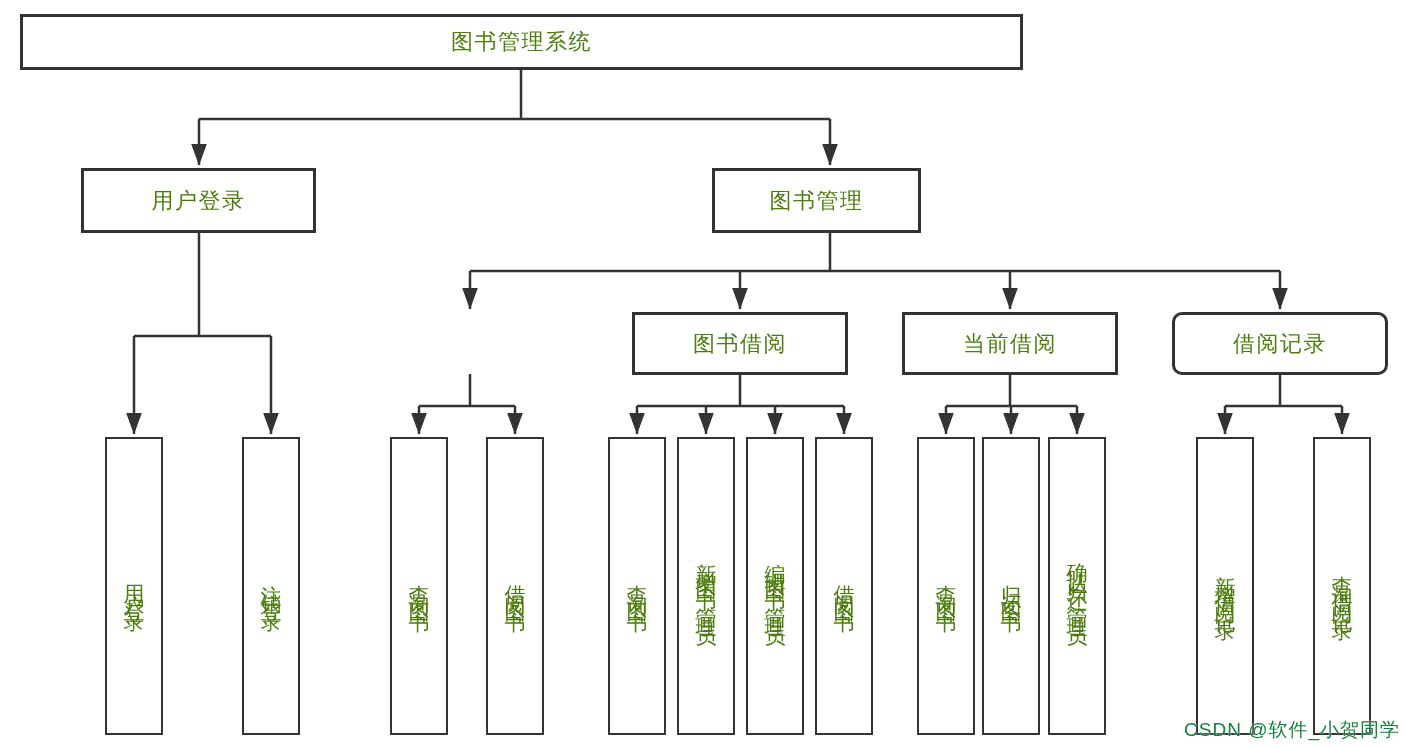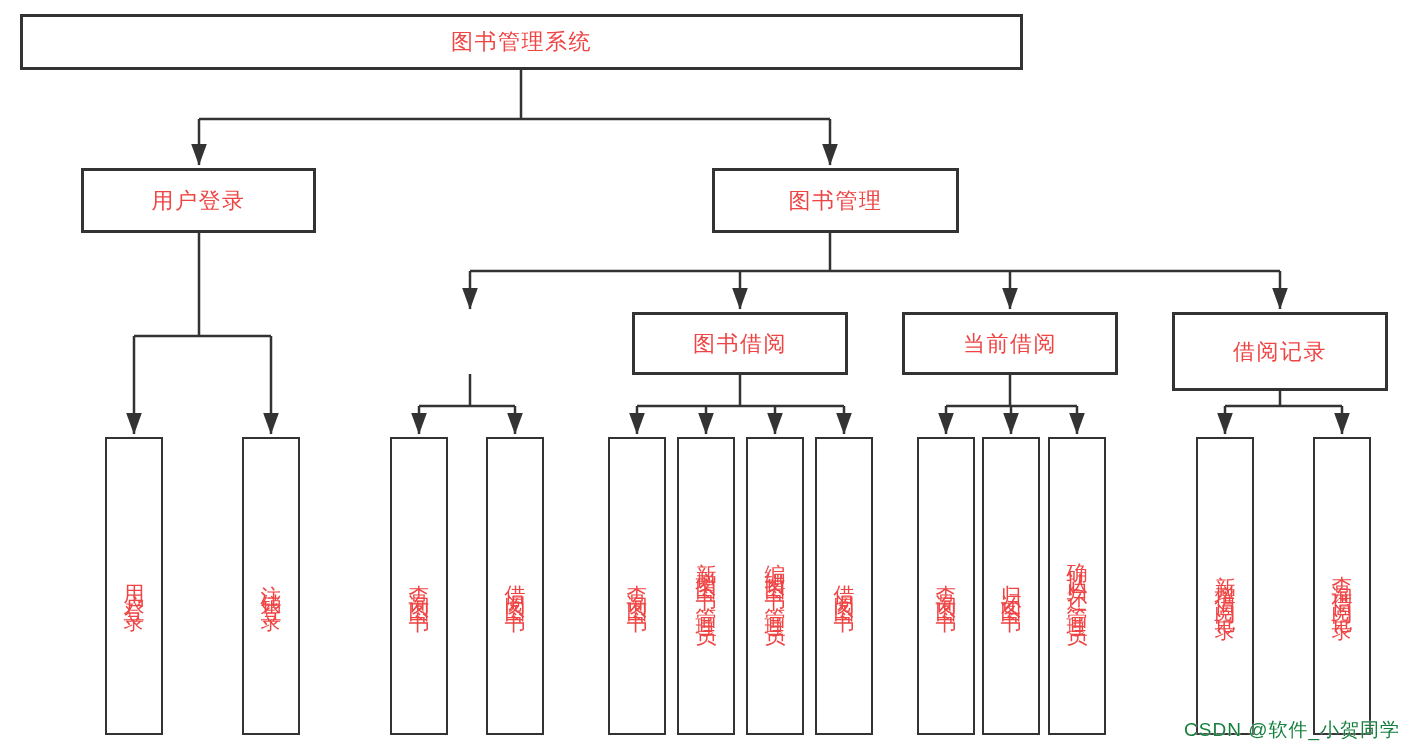--- a/index.html
+++ b/index.html
@@ -13,21 +13,21 @@
   }
   svg.connectors { position: absolute; left: 0; top: 0; }
   .box {
     position: absolute;
     box-sizing: border-box;
     background: #ffffff;
     border: 3px solid #333333;
     display: flex;
     align-items: center;
     justify-content: center;
-    color: #ef4444;
+    color: #4d7c0f;
   }
   .h-box { font-size: 22px; letter-spacing: 1.5px; }
   .leaf  { border-width: 2.5px; font-size: 21px; }
   .vtext {
     writing-mode: vertical-rl;
     text-orientation: mixed;
     letter-spacing: 9px;
     line-height: 1.05;
     white-space: nowrap;
   }
@@ -105,31 +105,31 @@
     </g>
   </svg>
 
   <div class="box h-box" style="left:20px; top:14px; width:1003px; height:56px; border-width:3.5px;">
     <span>图书管理系统</span>
   </div>
 
   <div class="box h-box" style="left:81px; top:168px; width:235px; height:65px;">
     <span>用户登录</span>
   </div>
-  <div class="box h-box" style="left:712px; top:168px; width:247px; height:65px;align-items:center;">
+  <div class="box h-box" style="left:712px; top:168px; width:209px; height:65px;align-items:center;">
     <span>图书管理</span>
   </div>
 
   <div class="box h-box" style="left:902px; top:312px; width:216px; height:63px;">
     <span>当前借阅</span>
   </div>
   <div class="box h-box" style="left:632px; top:312px; width:216px; height:63px;">
     <span>图书借阅</span>
   </div>
-  <div class="box h-box" style="left:1172px; top:312px; width:216px; height:79px;">
+  <div class="box h-box" style="left:1172px; top:312px; width:216px; height:63px;border-radius:10px;">
     <span>借阅记录</span>
   </div>
 
   <div class="box leaf" style="left:105px; top:437px; width:58px; height:298px;">
     <span class="vtext">用户登录</span>
   </div>
   <div class="box leaf" style="left:242px; top:437px; width:58px; height:298px;">
     <span class="vtext">注销登录</span>
   </div>
 

